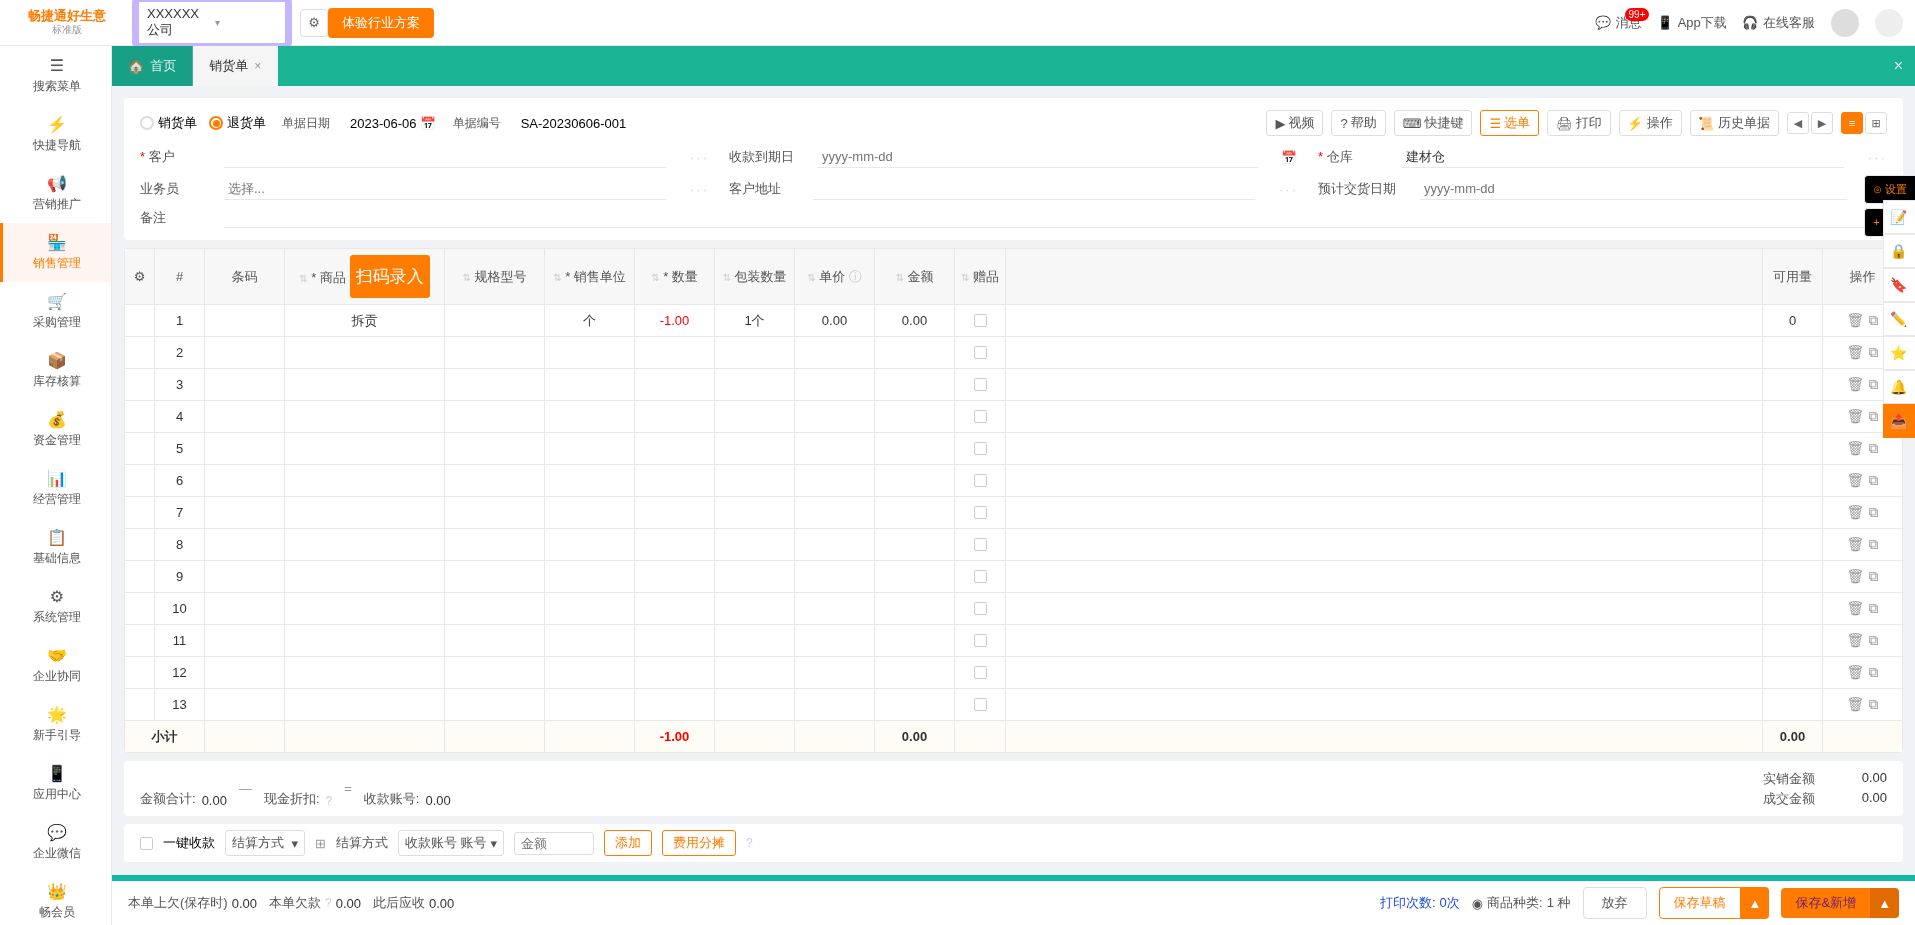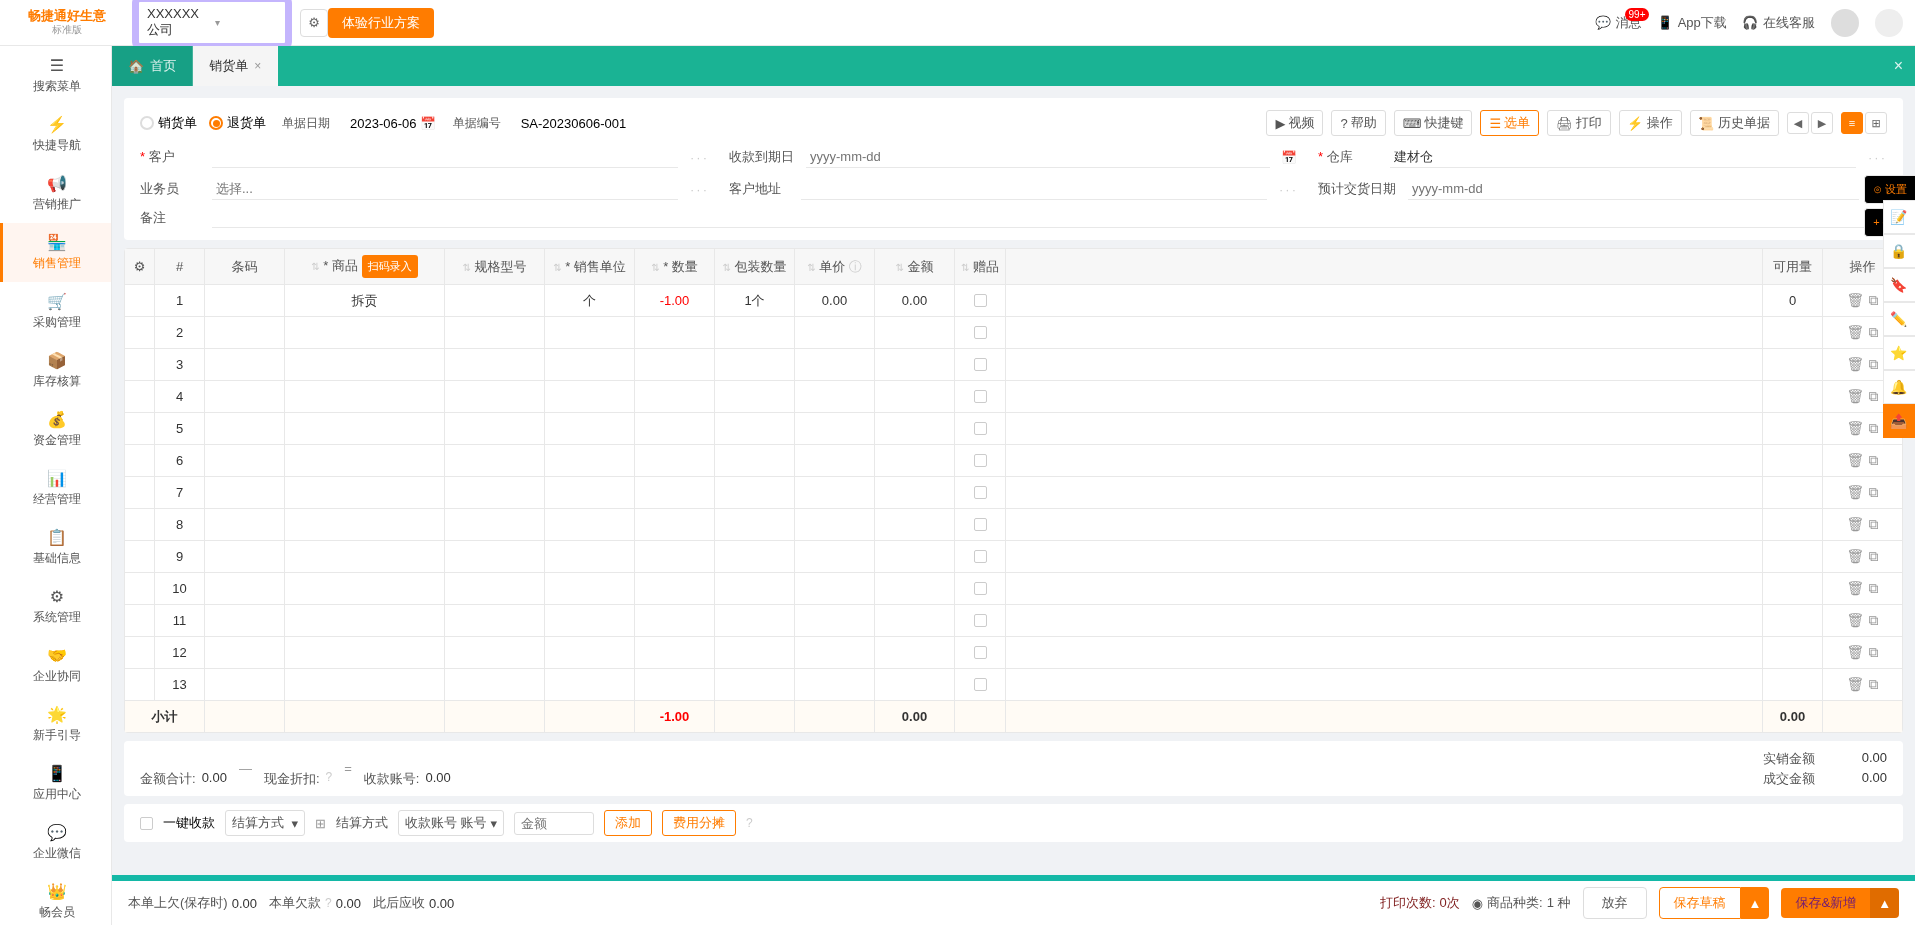--- a/index.html
+++ b/index.html
@@ -200,21 +200,21 @@
 
     
     .form-fields {
       display: grid;
       grid-template-columns: 1fr 1fr 1fr;
       gap: 10px 20px;
     }
     .field-row {
       display: flex;
       align-items: center;
-      gap: 12px;
+      gap: 24px;
     }
     .field-label {
       color: #555;
       white-space: nowrap;
       min-width: 60px;
     }
     .field-label.required::before {
       content: '* ';
       color: #f00;
     }
@@ -268,40 +268,40 @@
       text-align: center;
       color: #333;
       height: 32px;
     }
     .data-table td.red { color: #f00; }
     .scan-btn {
       background: #ff7c00;
       color: #fff;
       border: none;
       border-radius: 3px;
-      padding: 4px 6px;
-      cursor: pointer;
-      font-size: 11px;
+      padding: 10px 6px;
+      cursor: pointer;
+      font-size: 17px;
     }
     .checkbox-cell { display: flex; align-items: center; justify-content: center; }
     .cb { width: 13px; height: 13px; border: 1px solid #ccc; border-radius: 2px; cursor: pointer; }
     .op-btns { display: flex; gap: 4px; justify-content: center; }
     .op-btn { cursor: pointer; color: #999; font-size: 14px; }
     .subtotal-row td { background: #fffbf5; font-weight: bold; }
 
     
     .footer-summary {
       background: #fff;
       border-radius: 4px;
       padding: 8px 16px;
       display: flex;
       align-items: center;
       gap: 12px;
     }
-    .summary-item { display: flex; align-items: flex-start; gap: 6px; color: #555; margin-top: 21px; }
+    .summary-item { display: flex; align-items: flex-end; gap: 6px; color: #555; margin-top: 21px; }
     .summary-value { color: #333; font-weight: 500; }
     .dash { color: #999; }
     .equals { color: #999; }
 
     
     .payment-row {
       background: #fff;
       border-radius: 4px;
       padding: 6px 16px;
       display: flex;
@@ -351,21 +351,21 @@
       background: #fff;
       border-top: 6px solid #14b8a6;
       display: flex;
       align-items: center;
       padding: 0 16px;
       gap: 12px;
       flex-shrink: 0;
     }
     .bottom-stat { display: flex; align-items: center; gap: 4px; color: #555; }
     .bottom-stat span.val { color: #333; }
-    .print-info { display: flex; align-items: flex-start; gap: 4px; color: #7f1d1d; margin-left: auto; }
+    .print-info { display: flex; align-items: flex-start; gap: 4px; color: #1d4ed8; margin-left: auto; }
     .product-type { display: flex; align-items: center; gap: 4px; color: #555; }
     .abandon-btn {
       background: #fff;
       border: 1px solid #ddd;
       border-radius: 4px;
       padding: 6px 18px;
       cursor: pointer;
       color: #555;
     }
     .save-draft-btn {

